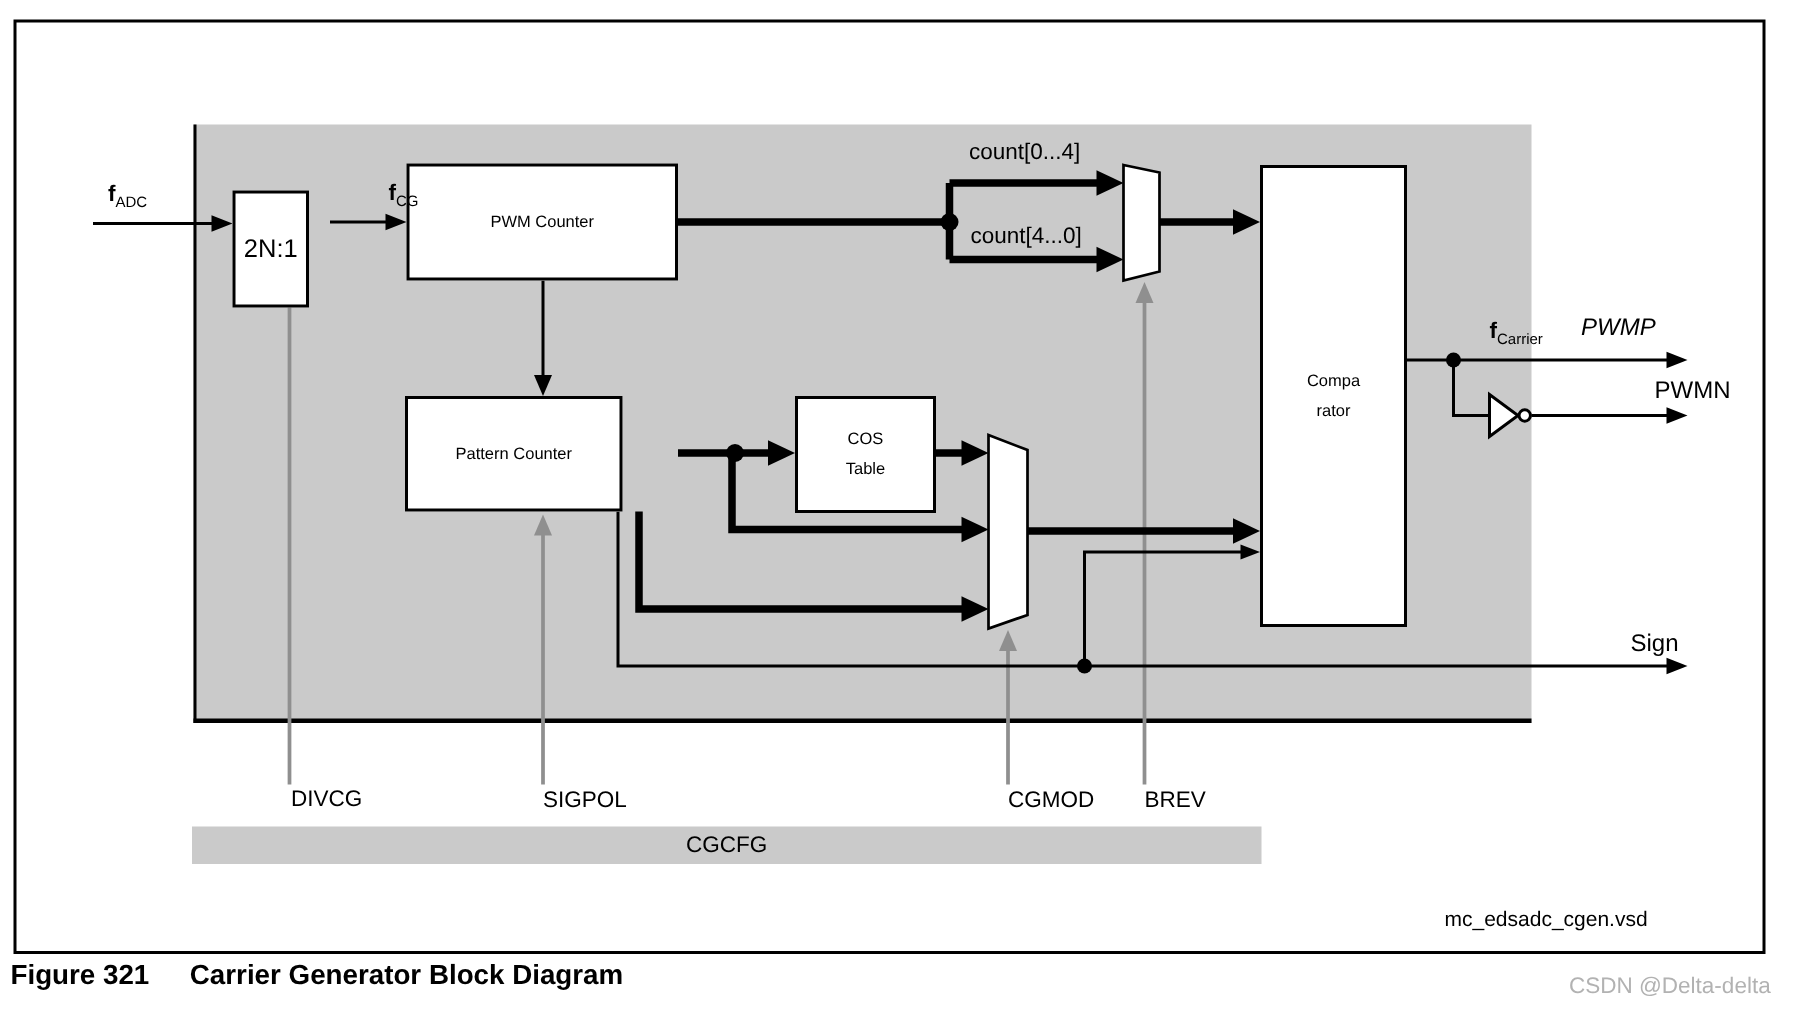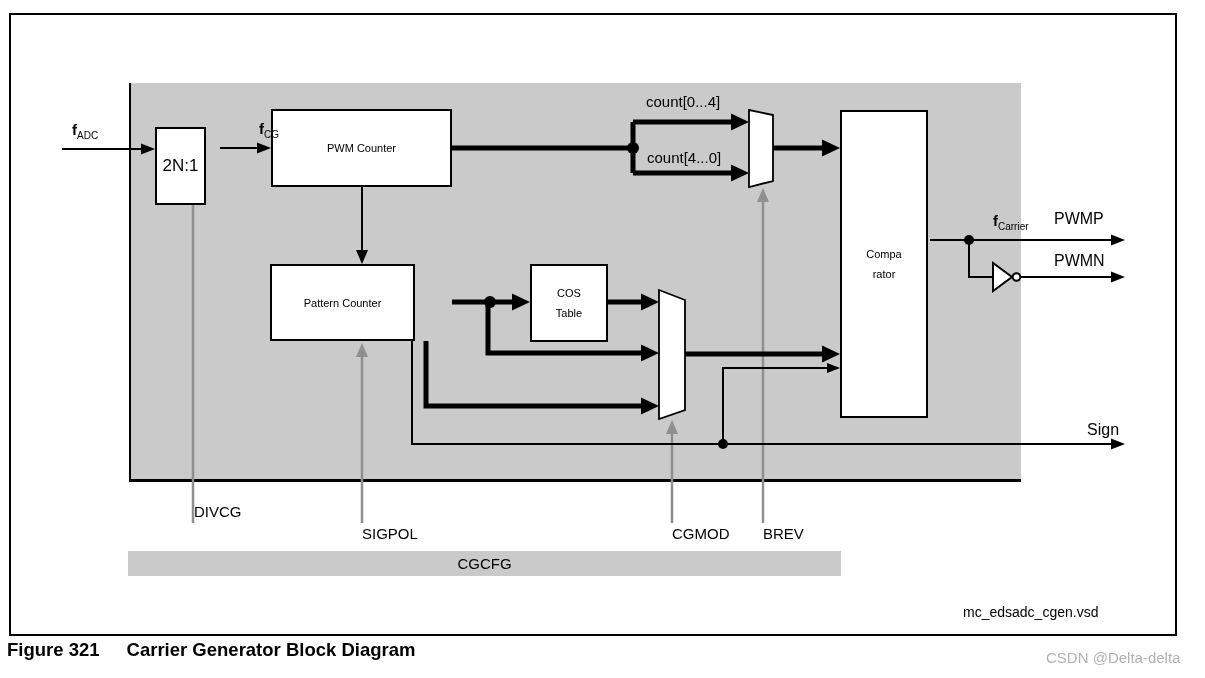--- a/index.html
+++ b/index.html
@@ -15,22 +15,22 @@
   .abs{position:absolute;}
   .outer-border{left:9px;top:13px;width:1168px;height:623px;border:2px solid var(--line-black,#000);box-sizing:border-box;}
   .panel{left:129px;top:83px;width:892px;height:399px;background:var(--panel-gray,#cacaca);
          border-left:2px solid #000;border-bottom:3px solid #000;box-sizing:border-box;}
   .block{background:#fff;border:2px solid #000;box-sizing:border-box;
          display:flex;align-items:center;justify-content:center;text-align:center;
          font-size:11px;line-height:20px;}
   .blk-2n1{left:155px;top:127px;width:51px;height:78px;font-size:17px;}
   .blk-pwm{left:271px;top:109px;width:181px;height:78px;}
   .blk-pattern{left:270px;top:264px;width:145px;height:77px;}
-  .blk-cos{left:530px;top:264px;width:78px;height:78px;}
-  .blk-comp{left:840px;top:110px;width:88px;height:308px;}
+  .blk-cos{left:530px;top:264px;width:94px;height:78px;}
+  .blk-comp{left:840px;top:110px;width:98px;height:308px;}
   svg.wires{left:0;top:0;width:1205px;height:678px;pointer-events:none;}
   .lbl{position:absolute;font-size:15px;white-space:nowrap;}
   .lbl-16{font-size:16px;}
   .sigbase{font-weight:bold;font-size:15px;}
   .sigsub{font-size:10px;vertical-align:-4px;}
   .cgcfg-bar{left:128px;top:551px;width:713px;height:25px;background:var(--bar-gray,#cacaca);
              display:flex;align-items:center;justify-content:center;font-size:15px;}
   .vsd{left:963px;top:604px;font-size:14px;}
   .caption{left:7px;top:639px;font-size:18.5px;font-weight:bold;}
   .caption .ttl{margin-left:27px;}
@@ -176,25 +176,25 @@
     <span class="sigbase">f</span><span class="sigsub">ADC</span>
   </div>
   <div class="lbl" style="left:236px;top:120px;margin-left:23px;">
     <span class="sigbase">f</span><span class="sigsub">CG</span>
   </div>
   <div class="lbl" style="left:646px;top:93px;">count[0...4]</div>
   <div class="lbl" style="left:647px;top:149px;">count[4...0]</div>
   <div class="lbl" style="left:953px;top:212px;margin-left:40px;">
     <span class="sigbase">f</span><span class="sigsub">Carrier</span>
   </div>
-  <div class="lbl lbl-16" style="left:1054px;top:210px;">PWMP</div>
-  <div class="lbl lbl-16" style="left:1054px;top:252px;">PWMN</div>
+  <div class="lbl lbl-16" style="left:1054px;top:210px;font-style:italic;">PWMP</div>
+  <div class="lbl lbl-16" style="left:1103px;top:252px;">PWMN</div>
   <div class="lbl lbl-16" style="left:1071px;top:421px;margin-left:16px;">Sign</div>
 
-  <div class="lbl" style="left:194px;top:503px;">DIVCG</div>
+  <div class="lbl" style="left:194px;top:524px;">DIVCG</div>
   <div class="lbl" style="left:362px;top:525px;">SIGPOL</div>
   <div class="lbl" style="left:672px;top:525px;">CGMOD</div>
   <div class="lbl" style="left:763px;top:525px;">BREV</div>
 
   <div class="abs cgcfg-bar">
     <span>CGCFG</span>
   </div>
 
   <div class="abs vsd">mc_edsadc_cgen.vsd</div>
 

